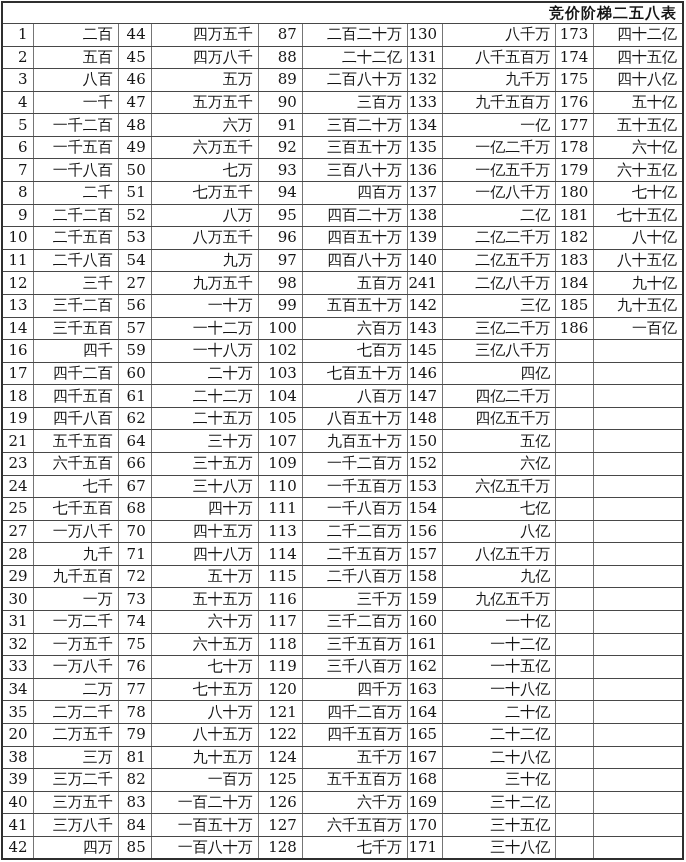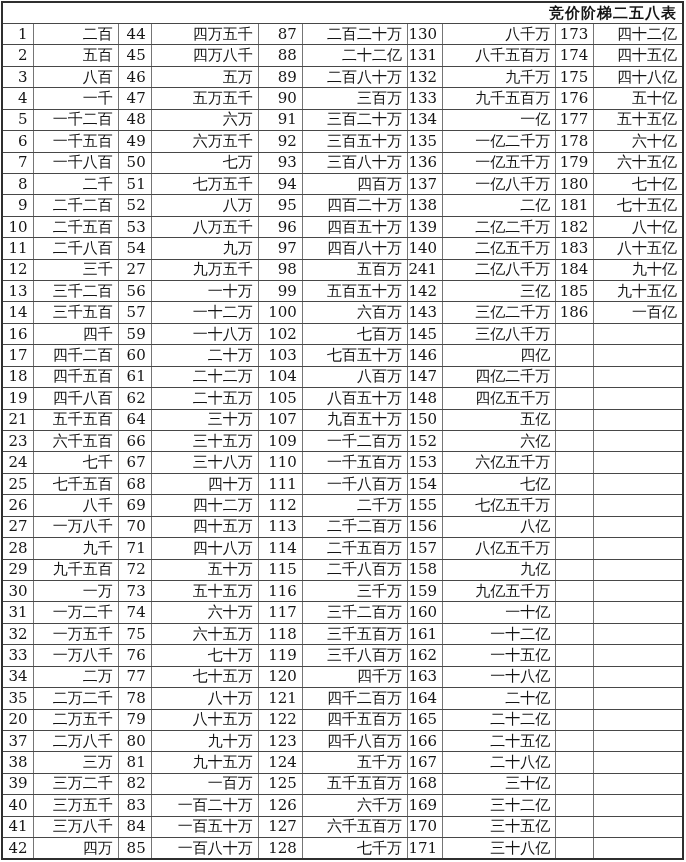--- a/index.html
+++ b/index.html
@@ -314,32 +314,20 @@
         <td class="idx">68</td>
         <td class="val">四十万</td>
         <td class="idx">111</td>
         <td class="val">一千八百万</td>
         <td class="idx">154</td>
         <td class="val">七亿</td>
         <td class="idx"></td>
         <td class="val"></td>
       </tr>
       <tr class="body-row">
-        <td class="idx">26</td>
-        <td class="val">八千</td>
-        <td class="idx">69</td>
-        <td class="val">四十二万</td>
-        <td class="idx">112</td>
-        <td class="val">二千万</td>
-        <td class="idx">155</td>
-        <td class="val">七亿五千万</td>
-        <td class="idx"></td>
-        <td class="val"></td>
-      </tr>
-      <tr class="body-row">
         <td class="idx">27</td>
         <td class="val">一万八千</td>
         <td class="idx">70</td>
         <td class="val">四十五万</td>
         <td class="idx">113</td>
         <td class="val">二千二百万</td>
         <td class="idx">156</td>
         <td class="val">八亿</td>
         <td class="idx"></td>
         <td class="val"></td>
@@ -446,32 +434,20 @@
         <td class="idx">79</td>
         <td class="val">八十五万</td>
         <td class="idx">122</td>
         <td class="val">四千五百万</td>
         <td class="idx">165</td>
         <td class="val">二十二亿</td>
         <td class="idx"></td>
         <td class="val"></td>
       </tr>
       <tr class="body-row">
-        <td class="idx">37</td>
-        <td class="val">二万八千</td>
-        <td class="idx">80</td>
-        <td class="val">九十万</td>
-        <td class="idx">123</td>
-        <td class="val">四千八百万</td>
-        <td class="idx">166</td>
-        <td class="val">二十五亿</td>
-        <td class="idx"></td>
-        <td class="val"></td>
-      </tr>
-      <tr class="body-row">
         <td class="idx">38</td>
         <td class="val">三万</td>
         <td class="idx">81</td>
         <td class="val">九十五万</td>
         <td class="idx">124</td>
         <td class="val">五千万</td>
         <td class="idx">167</td>
         <td class="val">二十八亿</td>
         <td class="idx"></td>
         <td class="val"></td>

